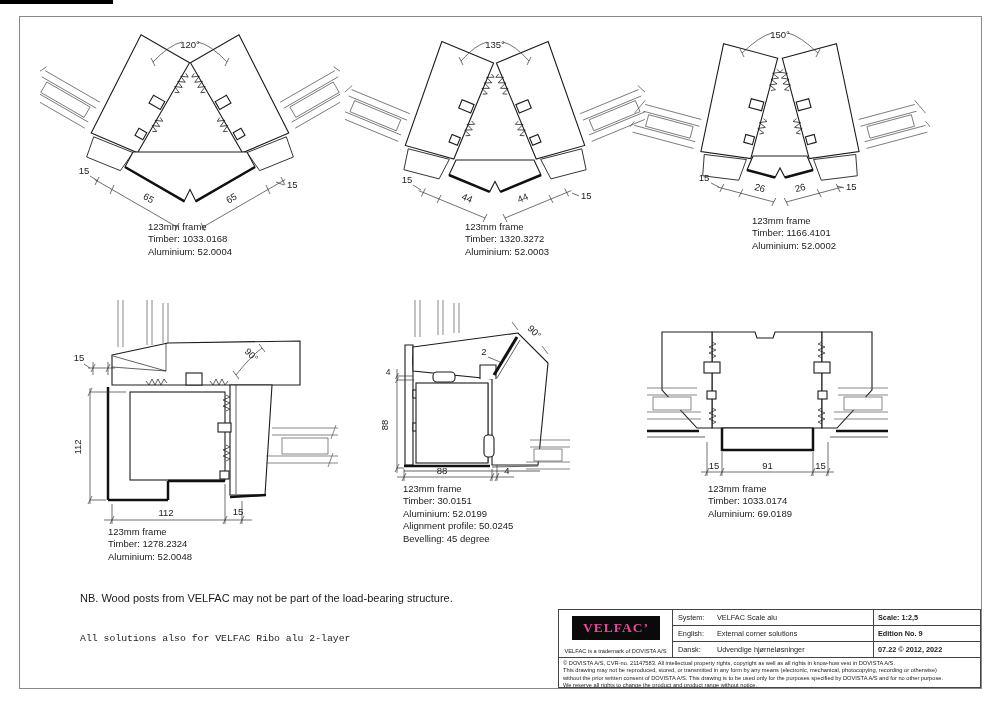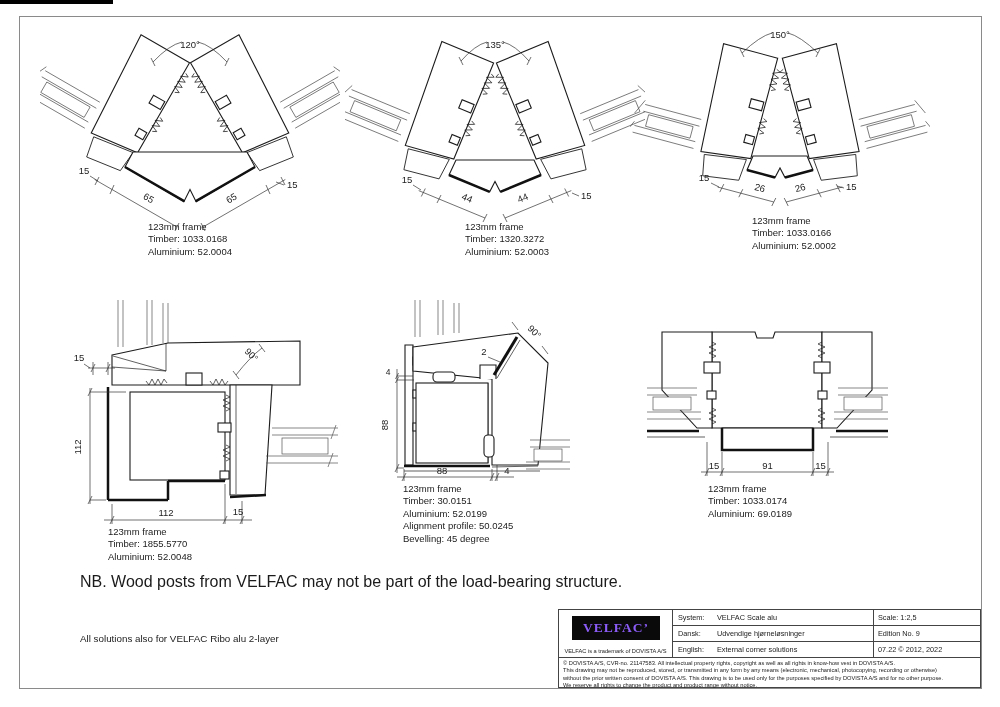--- a/index.html
+++ b/index.html
@@ -2,47 +2,47 @@
 <html><head>
 <meta charset="utf-8">
 <style>
   html,body{margin:0;padding:0;background:#fff;}
   .page{position:relative;width:1000px;height:707px;background:#fff;overflow:hidden;
         font-family:"Liberation Sans",sans-serif;color:#1b1b1b;}
   .scan-band{position:absolute;left:0;top:0;width:113px;height:4px;background:#000;}
   .frame{position:absolute;left:19px;top:16px;width:961px;height:671px;border:1px solid #8a8a8a;}
   .panel{position:absolute;}
   .caption{position:absolute;font-size:9.5px;line-height:12.4px;white-space:nowrap;color:#1b1b1b;}
-  .notes{position:absolute;left:80px;top:575px;font-size:16px;line-height:13.4px;white-space:nowrap;}
-  .note2{position:absolute;left:80px;top:633px;font-size:9.8px;white-space:nowrap;}
+  .notes{position:absolute;left:80px;top:592px;font-size:11px;line-height:13.4px;white-space:nowrap;}
+  .note2{position:absolute;left:80px;top:633px;font-size:9.8px;white-space:nowrap;font-family:Liberation Mono, monospace;}
   
   .fw{fill:#fff;stroke:#1c1c1c;stroke-width:1.1;stroke-linejoin:miter;}
   .tn{fill:none;stroke:#1c1c1c;stroke-width:0.7;}
   .gl{fill:none;stroke:#555;stroke-width:0.7;}
   .glr{fill:#fff;stroke:#555;stroke-width:0.7;}
   .tk{fill:none;stroke:#111;stroke-width:2.5;}
   .dim{fill:none;stroke:#333;stroke-width:0.7;}
   text.d{font-family:"Liberation Sans",sans-serif;font-size:9.5px;fill:#222;}
   text.ds{font-family:"Liberation Sans",sans-serif;font-size:8.5px;fill:#222;}
   
   .tb{position:absolute;left:558px;top:609px;width:423px;height:79px;border:1px solid #444;
       box-sizing:border-box;background:#fff;}
   .tb-top{display:flex;height:47px;border-bottom:1px solid #444;}
   .tb-logo{width:114px;border-right:1px solid #444;position:relative;box-sizing:border-box;}
-  .logo-box{position:absolute;left:13px;top:6px;width:88px;height:24px;background:#0a0a0a;color:#8b5cf6;
+  .logo-box{position:absolute;left:13px;top:6px;width:88px;height:24px;background:#0a0a0a;color:#ec4899;
       font-family:"Liberation Serif",serif;font-weight:bold;font-size:13.5px;line-height:24px;
       text-align:center;letter-spacing:1px;}
   .tb-tm{position:absolute;left:0;right:0;bottom:3px;font-size:5.7px;text-align:center;color:#222;}
   .tb-mid{width:201px;border-right:1px solid #444;display:flex;flex-direction:column;box-sizing:border-box;}
   .tb-right{flex:1;display:flex;flex-direction:column;box-sizing:border-box;}
   .tb-row{flex:1;display:flex;align-items:center;font-size:7.3px;border-bottom:1px solid #444;box-sizing:border-box;}
   .tb-row:last-child{border-bottom:none;}
   .tb-label{width:44px;padding-left:5px;box-sizing:border-box;}
   .tb-val{white-space:nowrap;}
-  .tb-rcell{padding-left:4px;white-space:nowrap;}
+  .tb-rcell{padding-left:4px;white-space:nowrap;font-weight:bold;}
   .tb-copy{padding:2px 4px;font-size:5.7px;line-height:7.3px;color:#222;white-space:nowrap;}
 </style>
 </head>
 <body>
 
 <div class="page">
   <div class="scan-band"></div>
   <div class="frame"></div>
 
   <svg class="panel" style="left:40px;top:25px" width="300" height="235" viewBox="0 0 300 235">
@@ -216,26 +216,26 @@
     <div>Timber: 1033.0168</div>
     <div>Aluminium: 52.0004</div>
   </div>
   <div class="caption" style="left:465px;top:221px">
     <div>123mm frame</div>
     <div>Timber: 1320.3272</div>
     <div>Aluminium: 52.0003</div>
   </div>
   <div class="caption" style="left:752px;top:215px">
     <div>123mm frame</div>
-    <div>Timber: 1033.0166</div>
+    <div>Timber: 1166.4101</div>
     <div>Aluminium: 52.0002</div>
   </div>
   <div class="caption" style="left:108px;top:526px">
     <div>123mm frame</div>
-    <div>Timber: 1855.5770</div>
+    <div>Timber: 1278.2324</div>
     <div>Aluminium: 52.0048</div>
   </div>
   <div class="caption" style="left:403px;top:483px">
     <div>123mm frame</div>
     <div>Timber: 30.0151</div>
     <div>Aluminium: 52.0199</div>
     <div>Alignment profile: 50.0245</div>
     <div>Bevelling: 45 degree</div>
   </div>
   <div class="caption" style="left:708px;top:483px">
@@ -254,26 +254,26 @@
       <div class="tb-logo">
         <div class="logo-box">VELFAC’</div>
         <div class="tb-tm">VELFAC is a trademark of DOVISTA A/S</div>
       </div>
       <div class="tb-mid">
         <div class="tb-row">
           <span class="tb-label">System:</span>
           <span class="tb-val">VELFAC Scale alu</span>
         </div>
         <div class="tb-row">
+          <span class="tb-label">English:</span>
+          <span class="tb-val">External corner solutions</span>
+        </div>
+        <div class="tb-row">
           <span class="tb-label">Dansk:</span>
           <span class="tb-val">Udvendige hjørneløsninger</span>
-        </div>
-        <div class="tb-row">
-          <span class="tb-label">English:</span>
-          <span class="tb-val">External corner solutions</span>
         </div>
       </div>
       <div class="tb-right">
         <div class="tb-row">
             <span class="tb-rcell">Scale: 1:2,5</span>
           </div>
         <div class="tb-row">
             <span class="tb-rcell">Edition No. 9</span>
           </div>
         <div class="tb-row">

